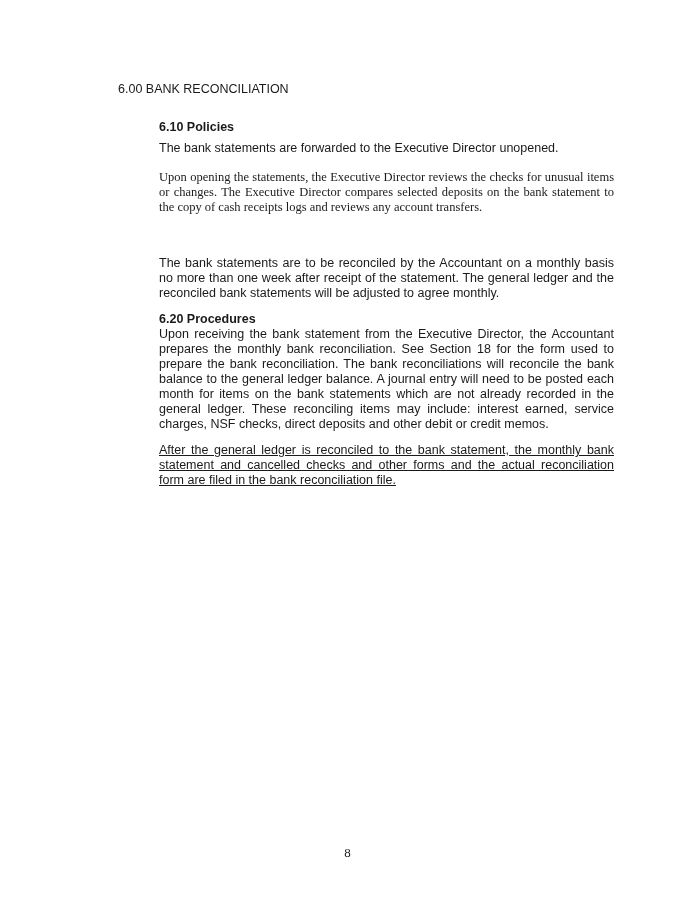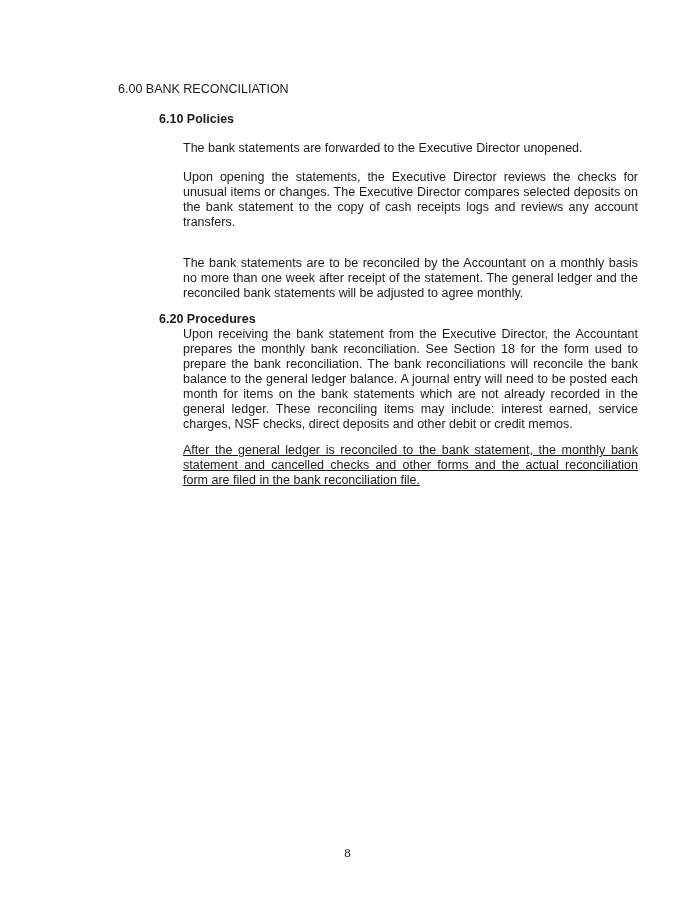--- a/index.html
+++ b/index.html
@@ -2,33 +2,33 @@
 <html><head>
 <meta charset="utf-8">
 <style>
   html, body { margin: 0; padding: 0; background: #ffffff; }
   body { width: 695px; height: 900px; position: relative; overflow: hidden;
          font-family: "Liberation Sans", sans-serif; color: #1a1a1a; }
   .h1 { position: absolute; left: 118px; top: 82px; font-size: 12.5px; font-weight: normal; }
   .h2 { position: absolute; left: 159px; font-size: 12.5px; font-weight: bold; }
   .para { position: absolute; left: 159px; width: 455px; font-size: 12.5px;
           line-height: 15px; text-align: justify; margin: 0; }
-  .lastline-left { text-align-last: left; margin-left: 24px; }
+  .lastline-left { text-align-last: left; }
   .pagenum { position: absolute; left: 0; width: 695px; top: 845px; text-align: center;
              font-family: "Liberation Serif", serif; font-size: 13px; }
 </style>
 </head>
 <body>
 
 <div class="h1">6.00  BANK RECONCILIATION</div>
 
-<div class="h2" style="top:112px;">6.10  Policies</div>
+<div class="h2" style="top:120px;">6.10  Policies</div>
 
 <p class="para lastline-left" style="top:141px;">The bank statements are forwarded to the Executive Director unopened.</p>
-<p class="para lastline-left" style="top:170px;">Upon opening the statements, the Executive Director reviews the checks for unusual items or changes.  The Executive Director compares selected deposits on the bank statement to the copy of cash receipts logs and reviews any account transfers.</p>
+<p class="para lastline-left" style="top:170px;font-family:Liberation Serif, serif;">Upon opening the statements, the Executive Director reviews the checks for unusual items or changes.  The Executive Director compares selected deposits on the bank statement to the copy of cash receipts logs and reviews any account transfers.</p>
 <p class="para lastline-left" style="top:256px;">The bank statements are to be reconciled by the Accountant on a monthly basis no more than one week after receipt of the statement.  The general ledger and the reconciled bank statements will be adjusted to agree monthly.</p>
 
 <div class="h2" style="top:298px;margin-top:14px;">6.20  Procedures</div>
 
 <p class="para lastline-left" style="top:327px;">Upon receiving the bank statement from the Executive Director, the Accountant prepares the monthly bank reconciliation. See Section 18 for the form used to prepare the bank reconciliation.  The bank reconciliations will reconcile the bank balance to the general ledger balance.  A journal entry will need to be posted each month for items on the bank statements which are not already recorded in the general ledger.  These reconciling items may include: interest earned, service charges, NSF checks, direct deposits and other debit or credit memos.</p>
 <p class="para lastline-left" style="top:443px;text-decoration:underline;">After the general ledger is reconciled to the bank statement, the monthly bank statement and cancelled checks and other forms and the actual reconciliation form are filed in the bank reconciliation file.</p>
 
 <div class="pagenum">8</div>
 
 </body></html>

